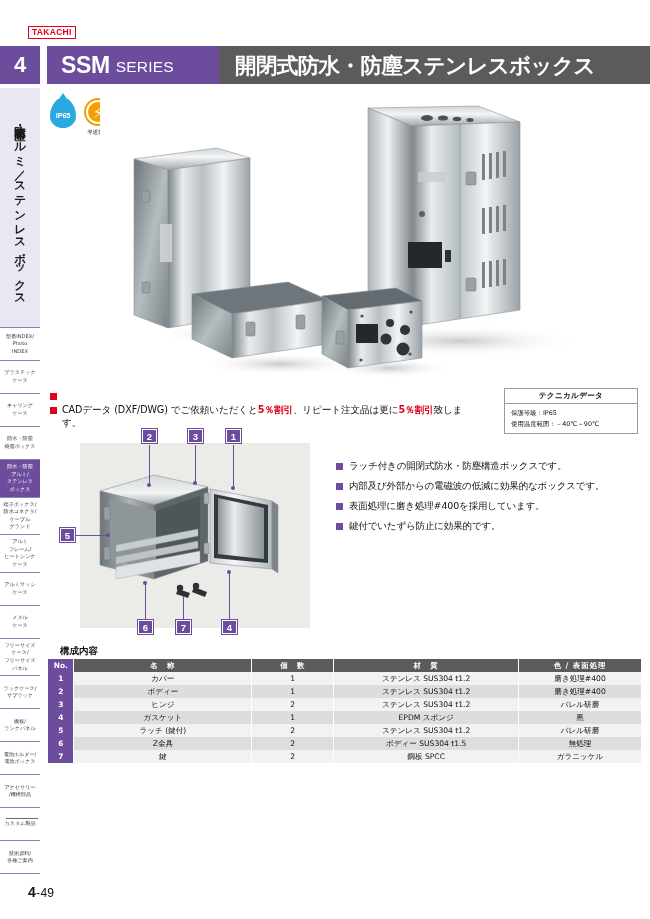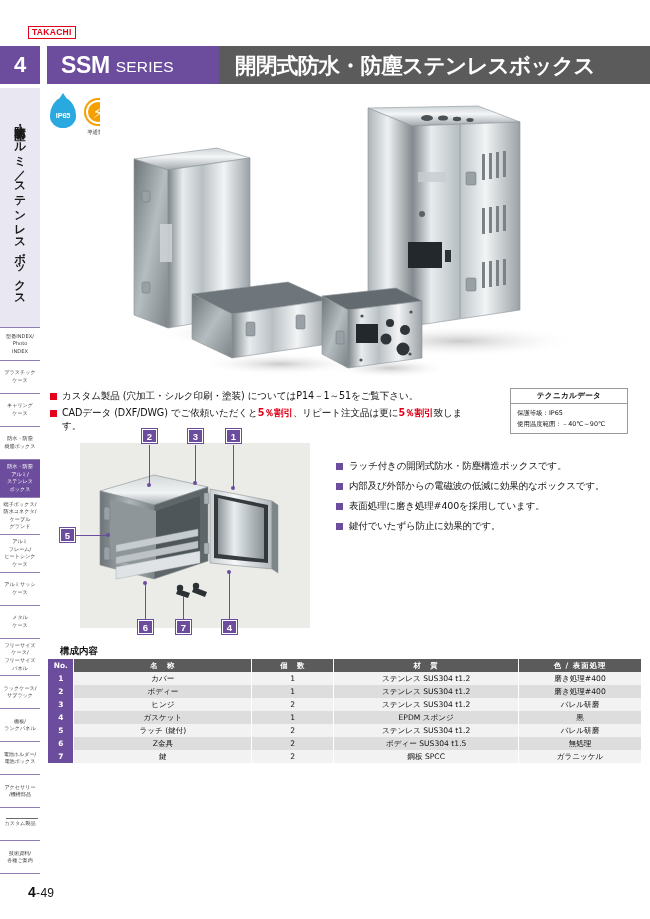--- a/index.html
+++ b/index.html
@@ -110,21 +110,21 @@
 
   
   .notes { position: absolute; left: 50px; top: 390px; width: 430px; }
   .note { display:flex; align-items:flex-start; margin-bottom: 4px; }
   .note .sq { width: 7px; height: 7px; background:#e2001a; margin-top:3px; margin-right:5px; flex:none; }
   .note .tx { font-size: 9.6px; color:#111; letter-spacing:-.1px; line-height:1.35;
               font-family:"DejaVu Sans", sans-serif; }
   .note .tx em { font-style: normal; color:#e2001a; font-weight:bold; }
 
   
-  .tech { position:absolute; left:504px; top:388px; width:118px; height:46px; border:1px solid #9a9a9a; background:#fff;margin-left:6px; }
+  .tech { position:absolute; left:504px; top:388px; width:134px; height:46px; border:1px solid #9a9a9a; background:#fff; }
   .tech-hd { height:15px; border-bottom:1px solid #9a9a9a; display:flex; align-items:center; justify-content:center;
              font-size:7.6px; font-weight:bold; color:#111; font-family:"DejaVu Sans",sans-serif; letter-spacing:.3px;}
   .tech-bd { padding:4px 6px; font-size:6.4px; line-height:1.65; color:#111; font-family:"DejaVu Sans",sans-serif; }
 
   
   .expl { position:absolute; left:80px; top:443px; width:230px; height:185px; background:#ededea; }
   .callout {
     position:absolute; width:15px; height:14px; background:#6c4c9c; color:#fff;
     font-size:9.5px; font-weight:bold; display:flex; align-items:center; justify-content:center;
     border:1px solid #fff; box-shadow:0 0 0 1px #6c4c9c;
@@ -373,21 +373,20 @@
         <circle cx="261" cy="264" r="1.6" fill="#4a5155"></circle>
         <circle cx="310" cy="258" r="1.6" fill="#4a5155"></circle>
         <rect x="236" y="235" width="8" height="13" rx="1.5" fill="#9aa1a6" stroke="#6f767a" stroke-width=".5"></rect>
       </g>
     </svg>
   </div>
 
   <div class="notes">
     <div class="note">
       <span class="sq"></span>
-      <span class="tx" id="note0"><span>カスタム製品 (穴加工・シルク印刷・塗装) についてはP14－1～51をご覧下さい。</span></span>
     </div>
     <div class="note">
       <span class="sq"></span>
       <span class="tx" id="note1"><span>CADデータ (DXF/DWG) でご依頼いただくと</span><em>5％割引</em><span>、リピート注文品は更に</span><em>5％割引</em><span>致します。</span></span>
     </div>
   </div>
 
   <div class="tech">
     <div class="tech-hd">テクニカルデータ</div>
     <div class="tech-bd" id="techbody">

